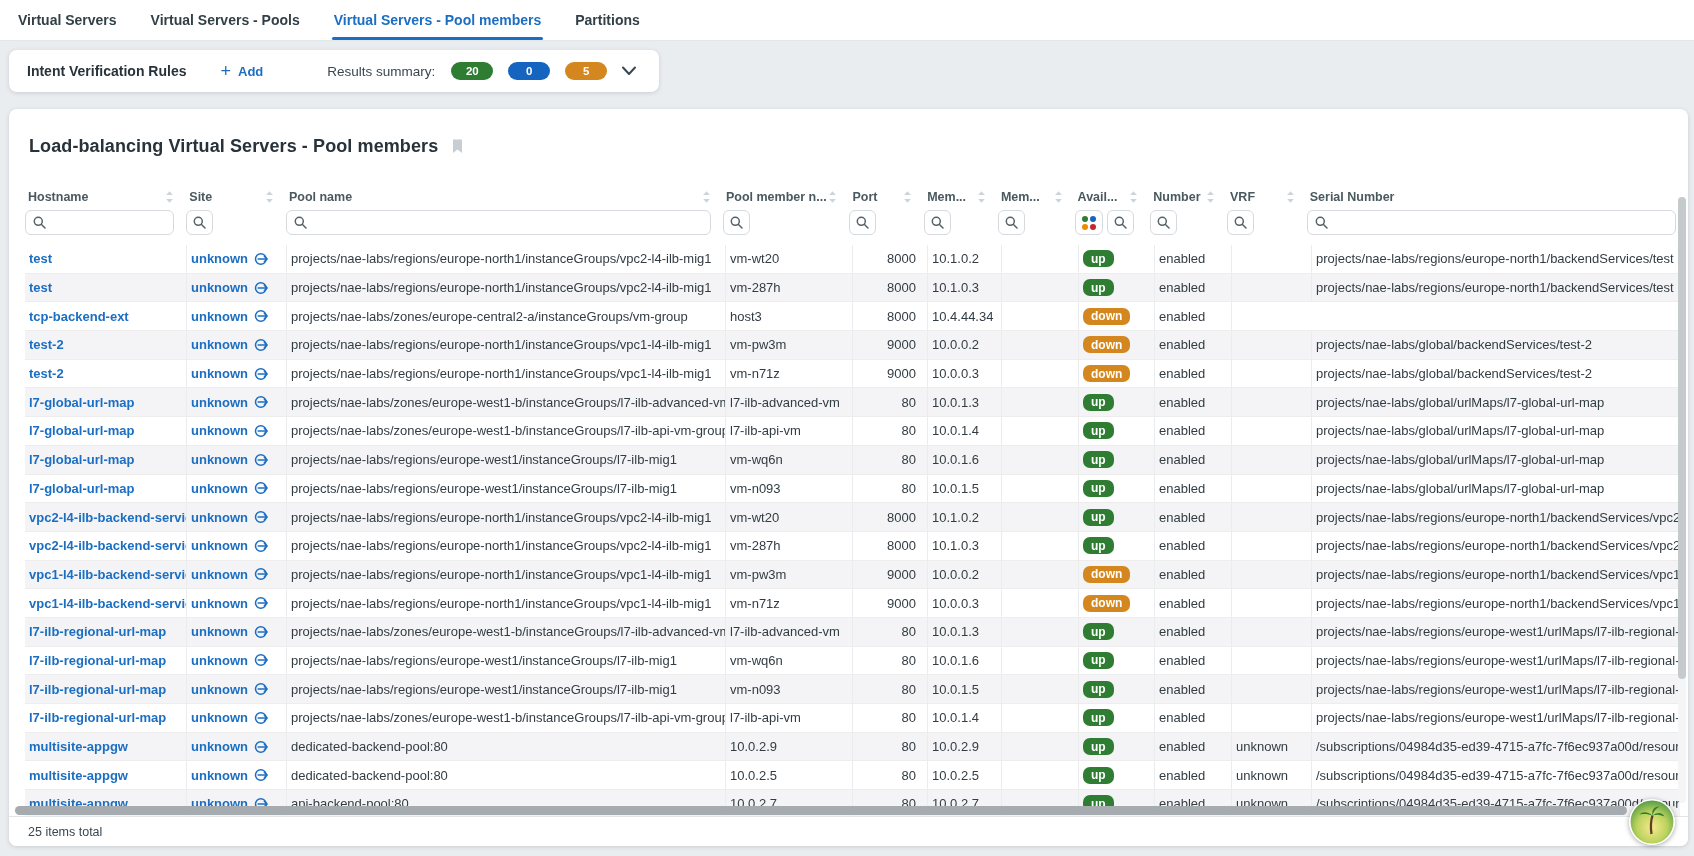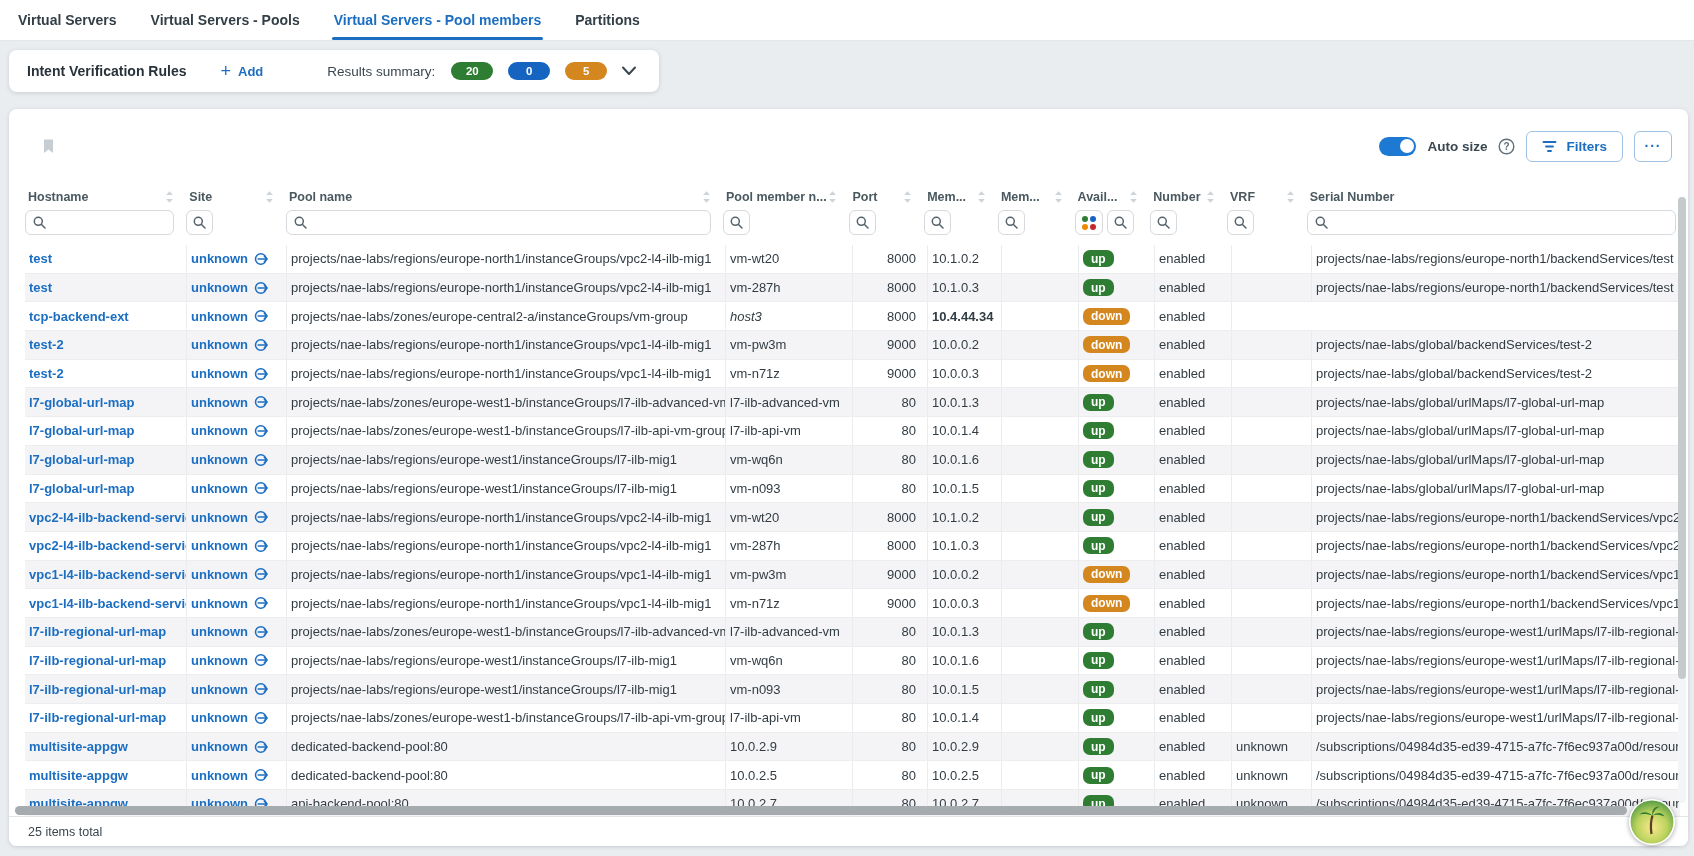--- a/index.html
+++ b/index.html
@@ -86,45 +86,25 @@
     </span>
   <span class="chev">
     <svg width="16" height="10" viewBox="0 0 16 10">
         <path d="M2 1.5 L8 8 L14 1.5" fill="none" stroke="#3a4750" stroke-width="2" stroke-linecap="round" stroke-linejoin="round"></path>
       </svg>
   </span>
 </section>
 
 <section class="panel">
   <div class="panel-head">
+    <span class="panel-title">Load-balancing Virtual Servers - Pool members</span>
     <span class="bookmark">
       <svg width="15" height="17" viewBox="0 0 15 17">
           <path d="M3 1.5 H12 V15 L7.5 11.4 L3 15 Z" fill="#c7ced3"></path>
         </svg>
-    </span>
-    <span class="controls">
-      <span class="toggle">
-          <span class="knob"></span>
-        </span>
-      <span class="autosize-label">Auto size</span>
-      <span class="help">
-        <svg width="17" height="17" viewBox="0 0 17 17">
-            <circle cx="8.5" cy="8.5" r="7.3" fill="none" stroke="#5f7079" stroke-width="1.4"></circle>
-            <text x="8.5" y="12" font-size="10" text-anchor="middle" fill="#5f7079" font-weight="bold" font-family="Liberation Sans, sans-serif">?</text>
-          </svg>
-      </span>
-      <button class="btn-outline">
-        <svg width="15" height="13" viewBox="0 0 15 13">
-            <path d="M1.5 2 H13.5 M4 6.5 H11 M6 11 H9" stroke="#1b6ec2" stroke-width="1.9" stroke-linecap="round" fill="none"></path>
-          </svg>
-        <span>Filters</span>
-      </button>
-      <button class="btn-outline btn-more">
-        <span>···</span>
-      </button>
     </span>
   </div>
 
   <div class="thead">
     <div class="th-row" id="th-labels">
         <div class="th" style="width: 162px;">
           <span>Hostname</span>
           <svg width="9" height="14" viewBox="0 0 9 14" style="flex:none">
             <path d="M4.5 1.2 L7.8 5 H1.2 Z" fill="#ccd4d9"></path>
             <path d="M4.5 12.8 L1.2 9 H7.8 Z" fill="#ccd4d9"></path>
@@ -350,23 +330,23 @@
           <a>tcp-backend-ext</a>
         </div>
         <div class="cell" style="width: 100px;">
           <a>unknown <svg width="16" height="14" viewBox="0 0 16 14" style="flex:none">
               <circle cx="6.8" cy="7" r="5.3" fill="none" stroke="#1b6ec2" stroke-width="1.5"></circle>
               <path d="M3.6 7 H12.6" stroke="#1b6ec2" stroke-width="1.5"></path>
               <path d="M10.4 4.4 L13.2 7 L10.4 9.6" fill="none" stroke="#1b6ec2" stroke-width="1.5" stroke-linecap="round" stroke-linejoin="round"></path>
             </svg></a>
         </div>
         <div class="cell" style="width: 439px;">projects/nae-labs/zones/europe-central2-a/instanceGroups/vm-group</div>
-        <div class="cell" style="width: 127px; font-style: italic;">host3</div>
+        <div class="cell" style="width: 127px;">host3</div>
         <div class="cell num" style="width: 75px;">8000</div>
-        <div class="cell" style="width: 74px; font-weight: bold;">10.4.44.34</div>
+        <div class="cell" style="width: 74px;">10.4.44.34</div>
         <div class="cell" style="width: 77px;"></div>
         <div class="cell" style="width: 76px;">
           <span class="badge-status down">down</span>
         </div>
         <div class="cell" style="width: 77px;">enabled</div>
         <div class="cell" style="width: 80px;"></div>
       </div>
       <div class="row alt">
         <div class="cell" style="width: 162px;">
           <a>test-2</a>

